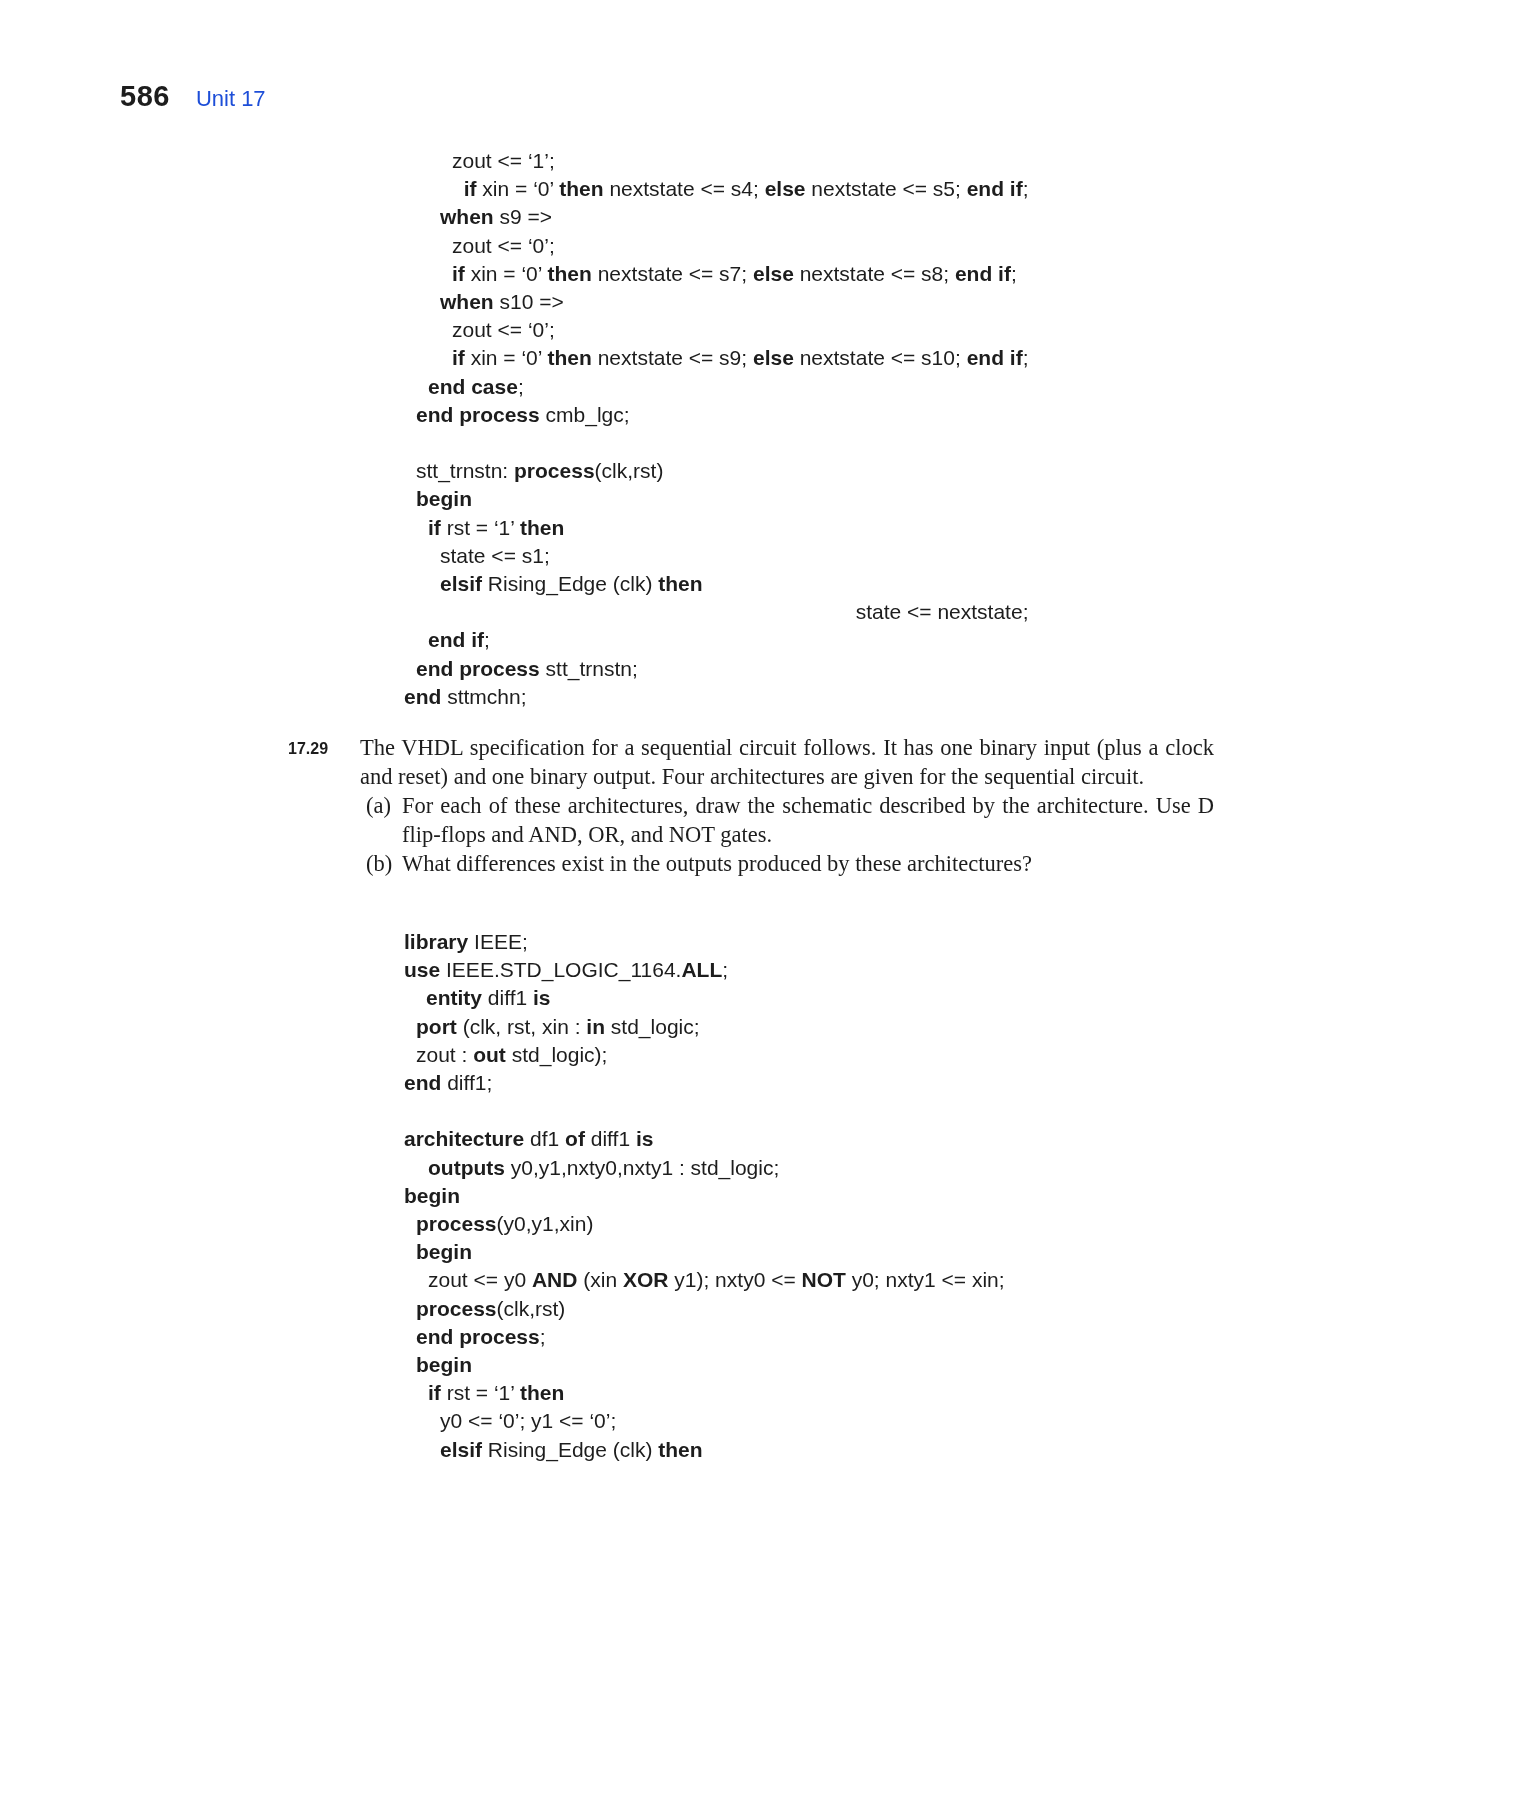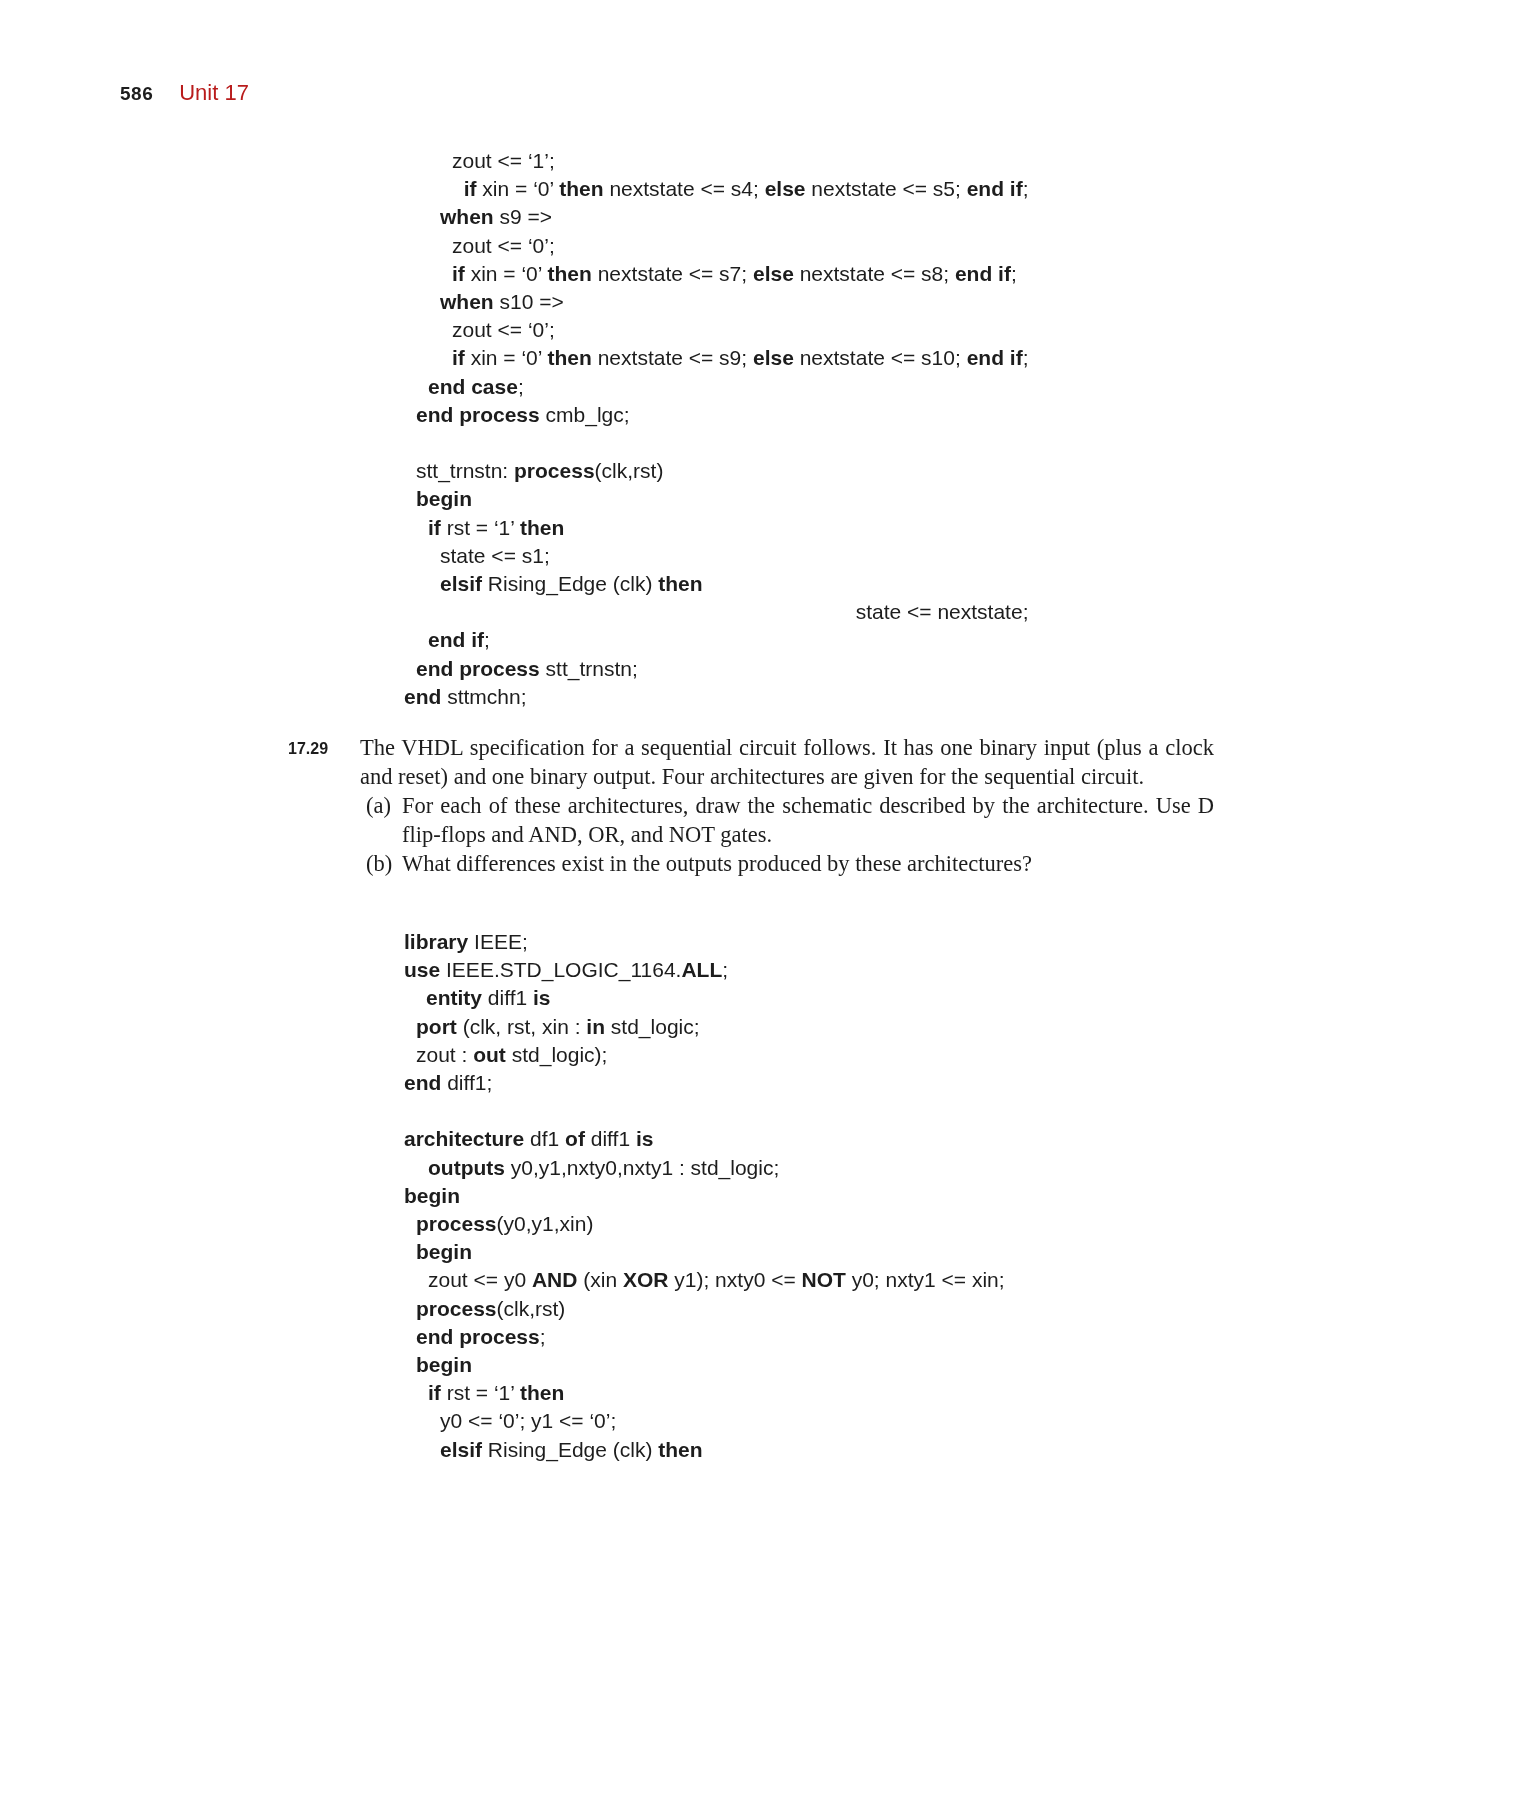--- a/index.html
+++ b/index.html
@@ -11,22 +11,22 @@
     font-family: "Liberation Sans", sans-serif;
     overflow: hidden;
   }
   .page { position: absolute; inset: 0; background: #ffffff; }
 
   
   .page-header {
     position: absolute; left: 120px; top: 80px;
     display: flex; align-items: baseline; gap: 26px;
   }
-  .page-number { font-weight: bold; font-size: 19px; letter-spacing: 0.5px; }
-  .unit-label  { font-size: 22px; color: #b91c1c; }
+  .page-number { font-weight: bold; font-size: 29px; letter-spacing: 0.5px; }
+  .unit-label  { font-size: 22px; color: #1d4ed8; }
 
   
   .code-block {
     position: absolute;
     font-family: "Liberation Sans", sans-serif;
     font-size: 21px;
     line-height: 28.2px;
     color: #1d1d1d;
   }
   .code1 { left: 404px; top: 147px; }

